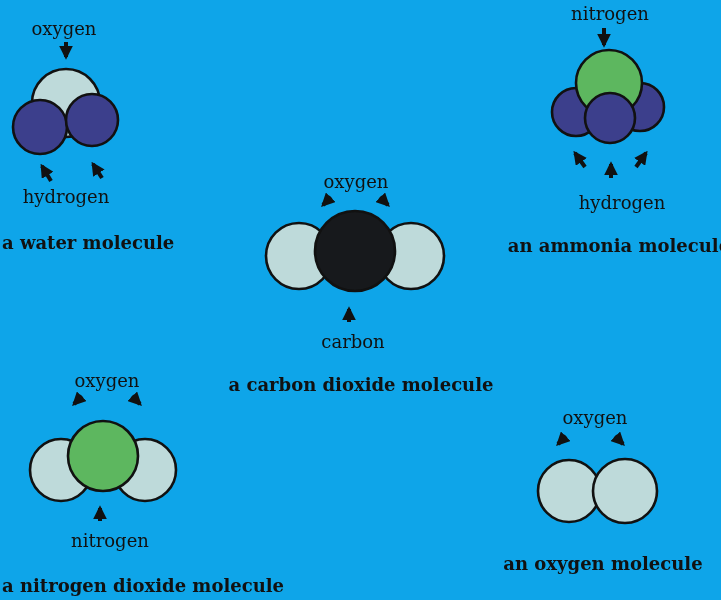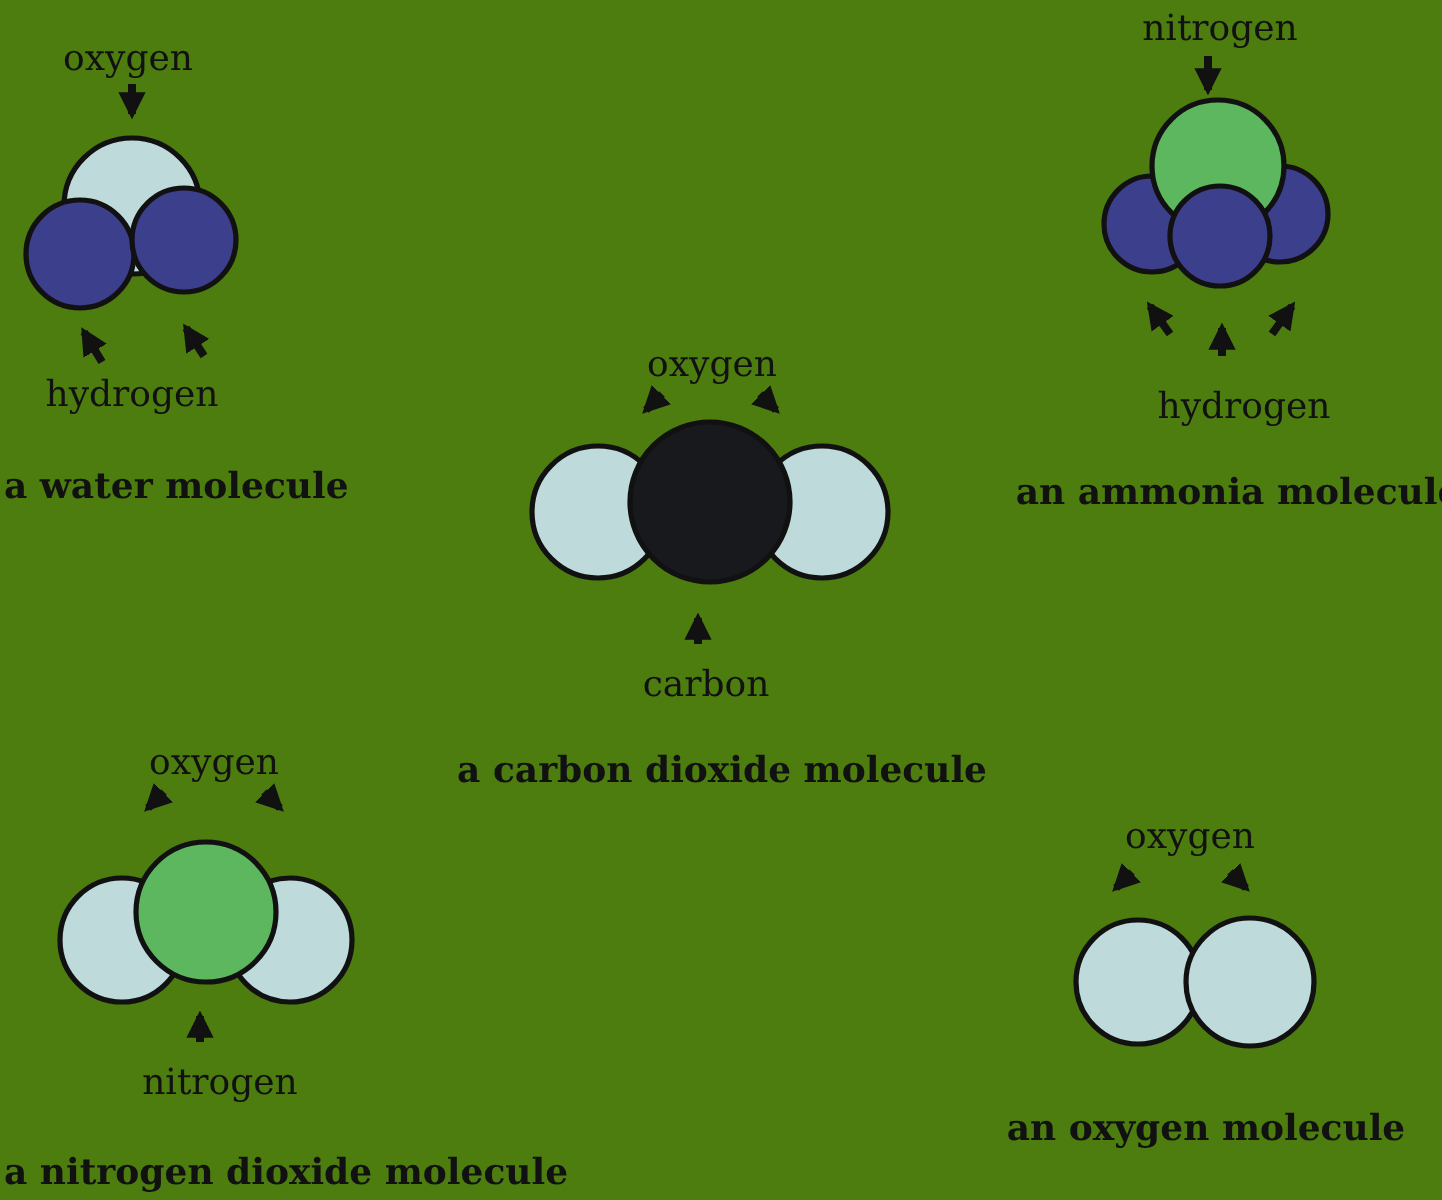--- a/index.html
+++ b/index.html
@@ -4,21 +4,21 @@
 <style>
   html, body {
     margin: 0;
     padding: 0;
     background: #ffffff;
   }
   .stage {
     position: relative;
     width: 721px;
     height: 600px;
-    background: #4d7c0f;
+    background: #0ea5e9;
     overflow: hidden;
   }
   svg { display: block; }
   .atom {
     stroke: #111111;
     stroke-width: 2.6;
   }
   .bigatom {
     stroke: #111111;
     stroke-width: 2.6;

